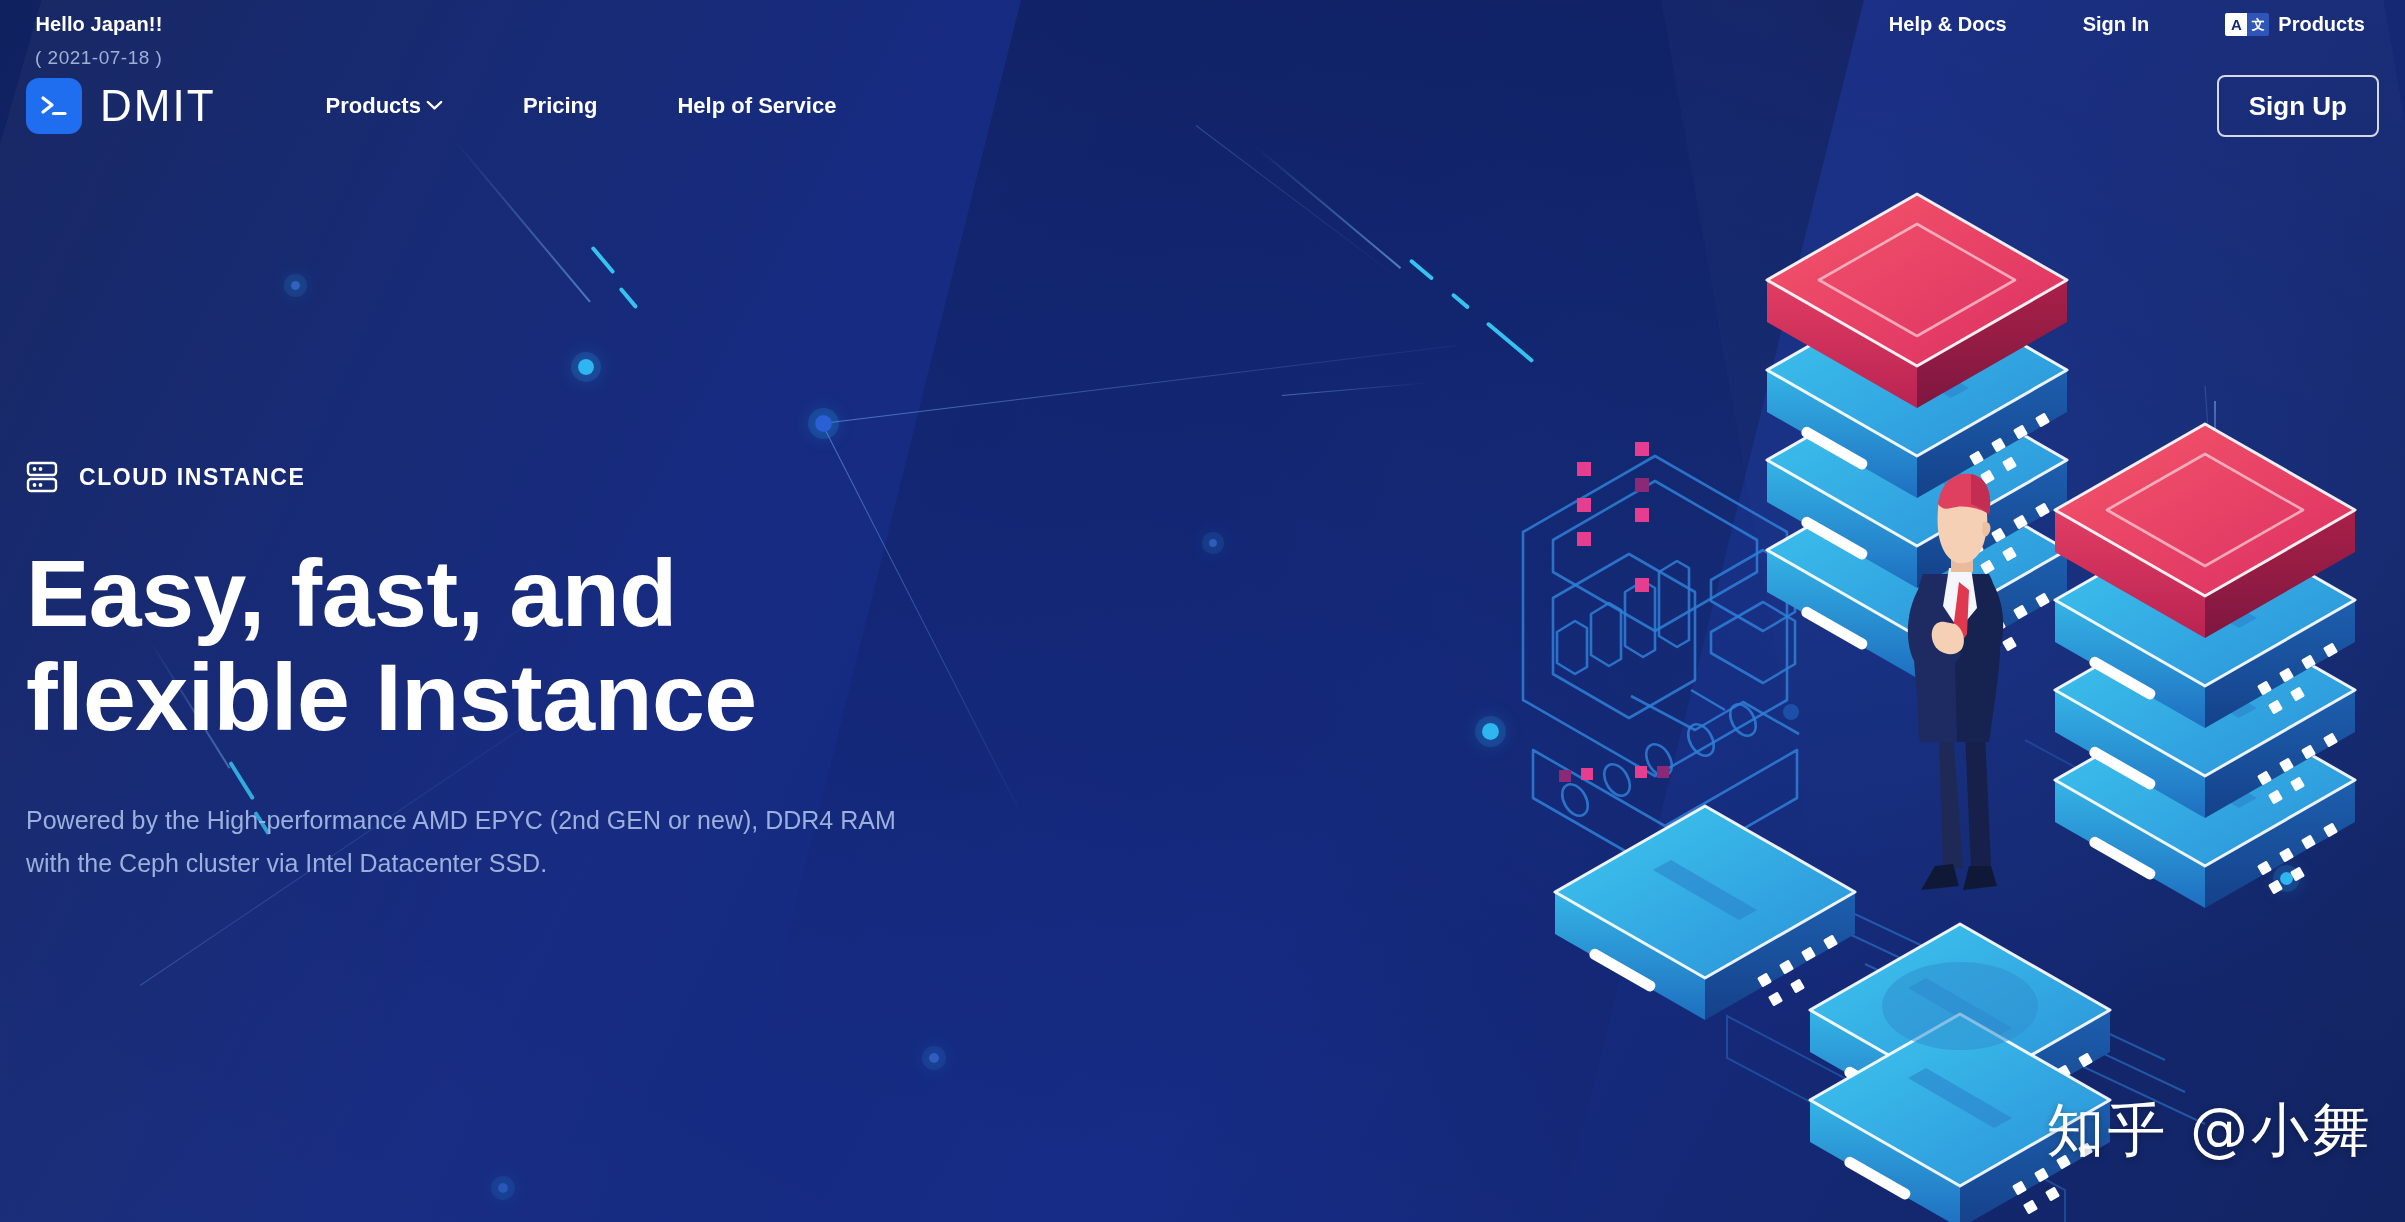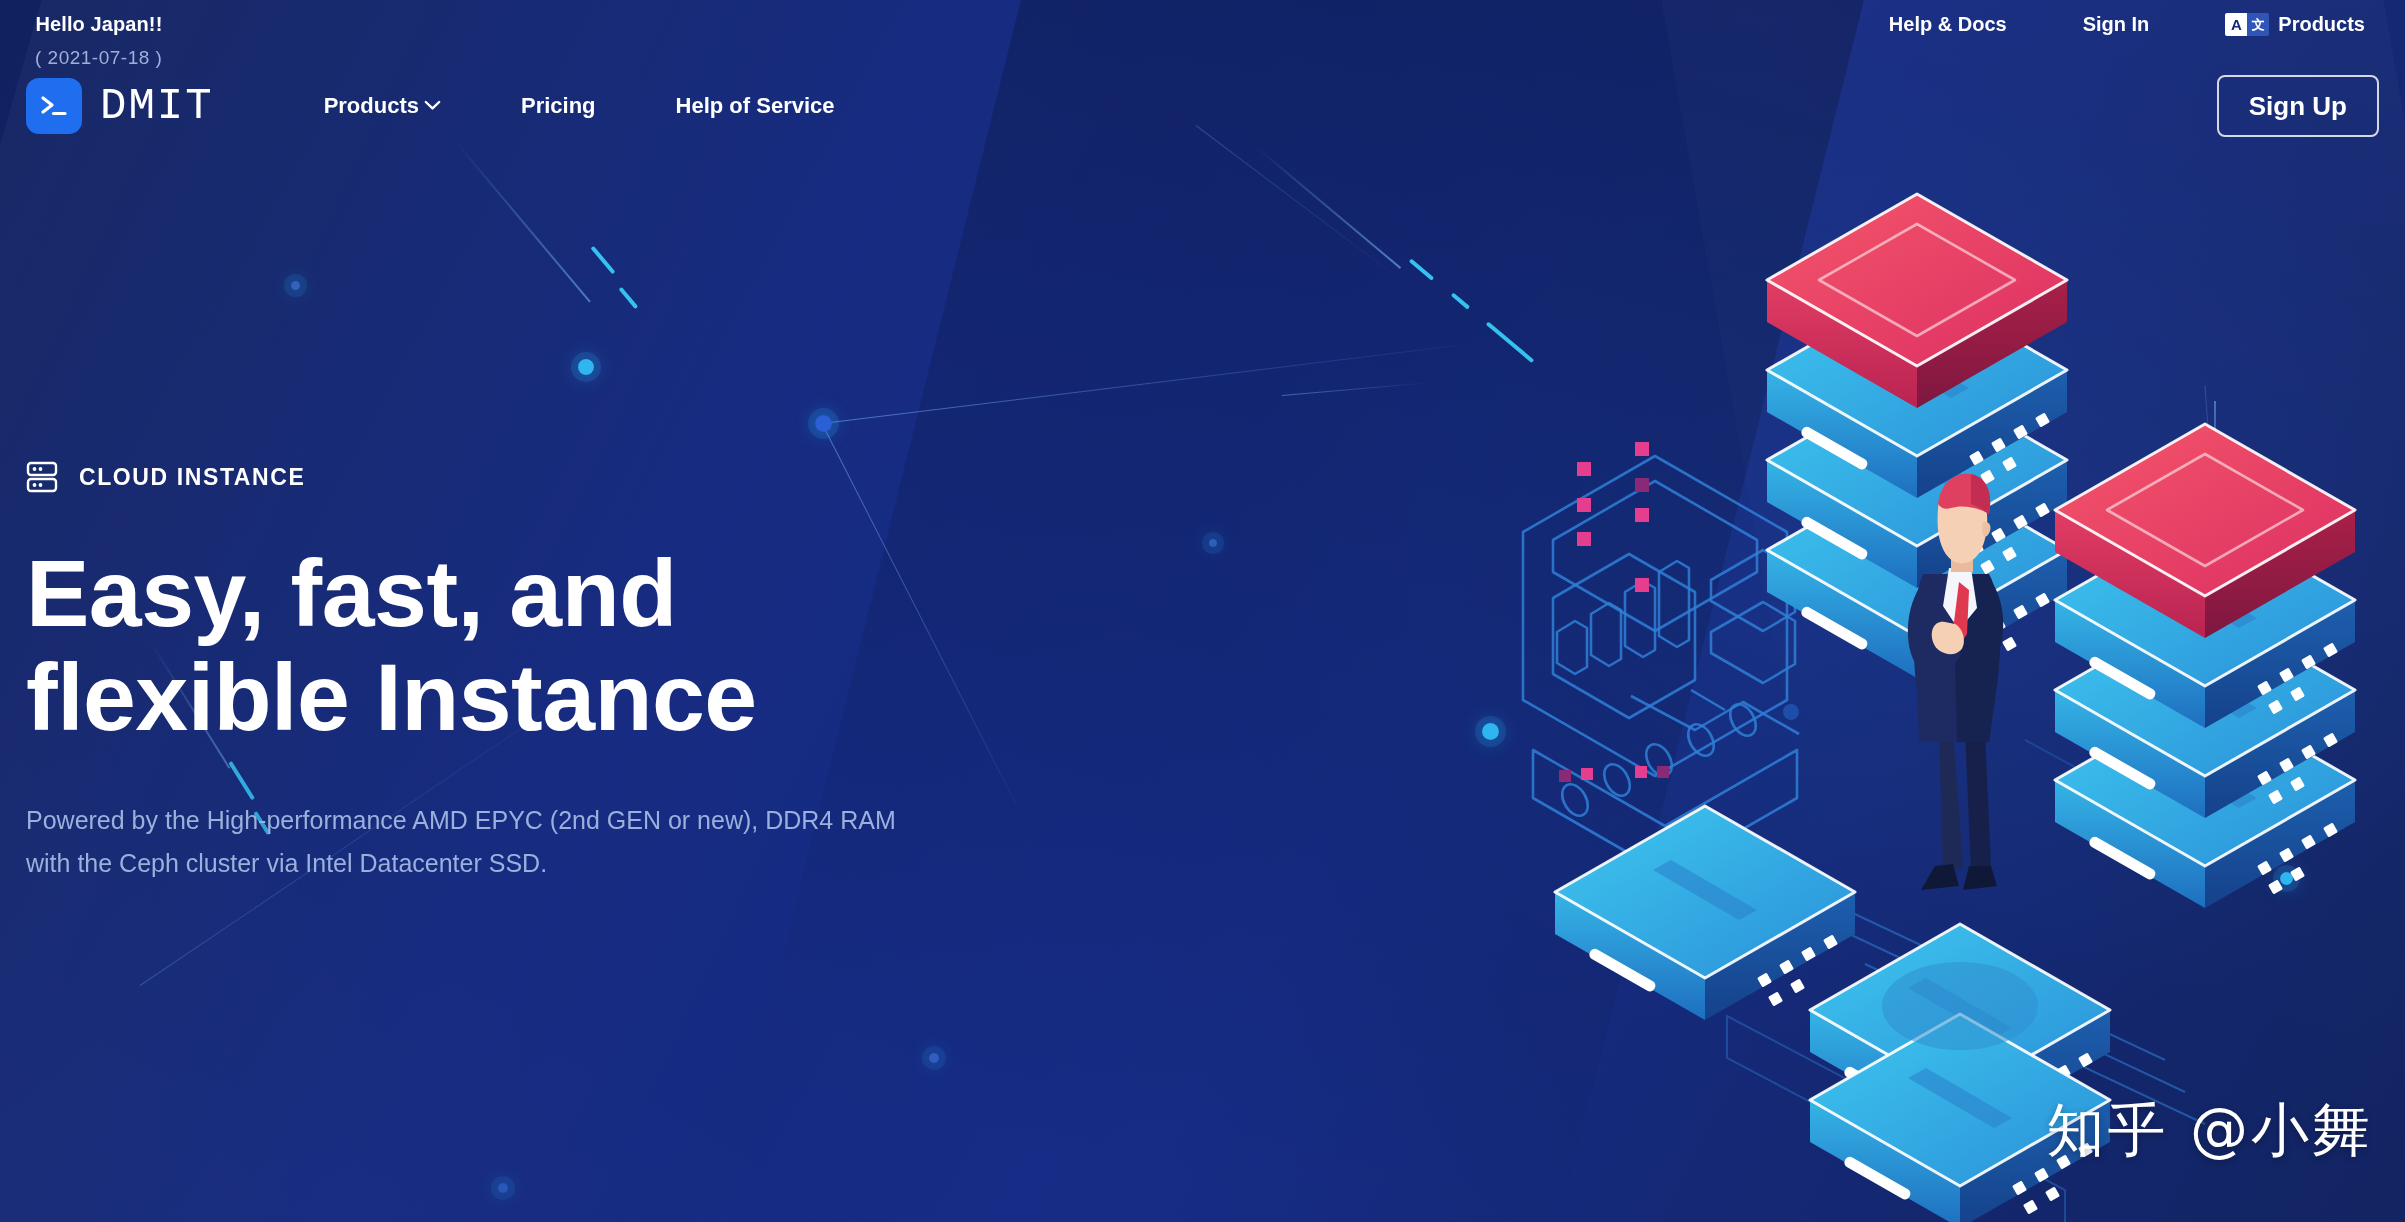--- a/index.html
+++ b/index.html
@@ -76,21 +76,21 @@
   }
   .translate-icon .ti-a { background:#ffffff; color:#14277a; }
   .translate-icon .ti-b { background:#2f55b8; color:#ffffff; font-size:13px; }
   .lang-label { font-size:20px; font-weight:bold; color:#fff; }
 
   
   .navbar {
     position:absolute; left:0; top:48px; width:100%; height:115px;
     display:flex; align-items:center; padding:0 26px; z-index:40;
   }
-  .brand { display:flex; align-items:center; gap:18px; cursor:pointer; text-decoration:none;font-family:Liberation Mono, monospace; }
+  .brand { display:flex; align-items:center; gap:18px; cursor:pointer; text-decoration:none; }
   .brand-mark {
     width:56px; height:56px; border-radius:13px;
     background:#1f6ef0; display:flex; align-items:center; justify-content:center;
   }
   .brand-name {
     font-size:44px; font-weight:500; letter-spacing:2px; color:#ffffff; line-height:1;
   }
   .nav-links { display:flex; align-items:center; margin-left:70px; }
   .nav-link {
     display:flex; align-items:center; gap:5px;

